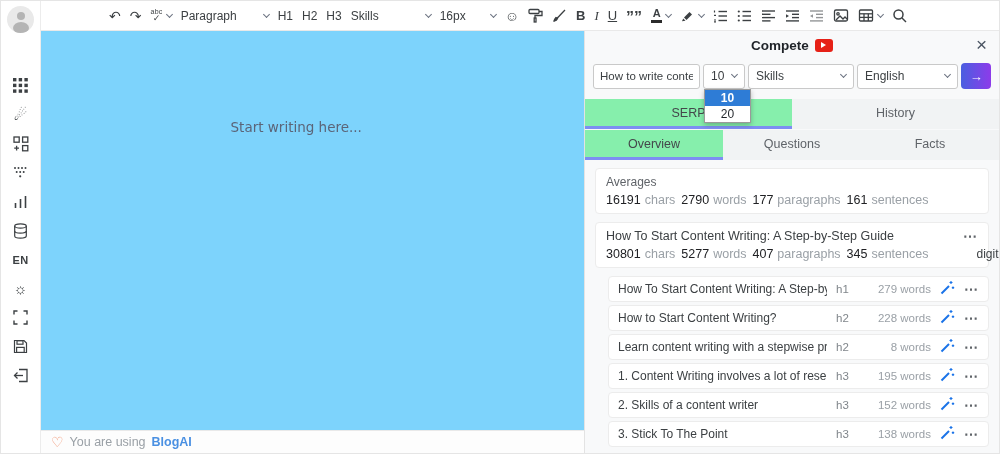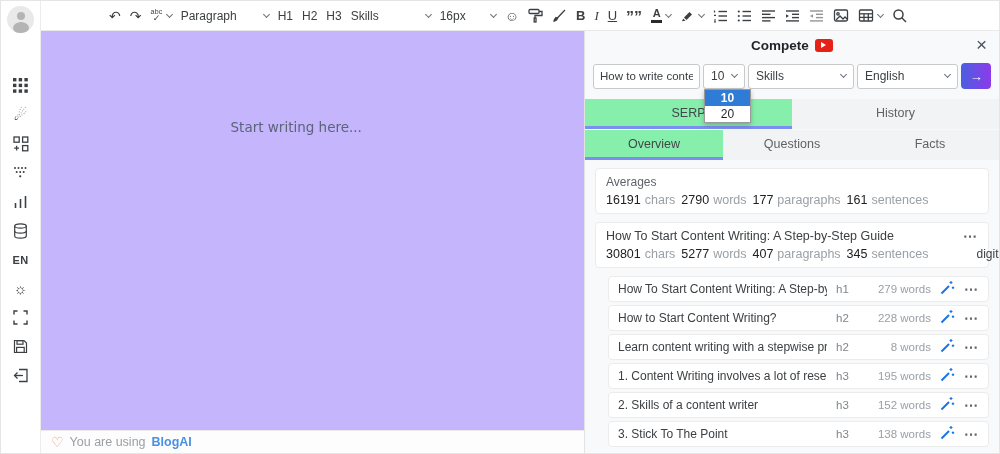--- a/index.html
+++ b/index.html
@@ -36,21 +36,21 @@
   .italic-i { font-style:italic; font-family:"Liberation Serif",serif; font-size:13px; }
   .under-u { text-decoration:underline; font-size:13px; }
   .quote-g { font-size:16px; font-weight:bold; line-height:.4; margin-top:6px; }
   .acolor { display:flex; flex-direction:column; align-items:center; line-height:1; }
   .acolor .a { font-size:11px; font-weight:bold; }
   .acolor .bar { width:11px; height:3px; background:#2b2b2b; margin-top:1px; }
 
   .content { flex:1; display:flex; min-height:0; }
 
   
-  .editor { flex:1; display:flex; flex-direction:column; border-right:1px solid #e3e3e3; position:relative; background:#c4b5fd; }
+  .editor { flex:1; display:flex; flex-direction:column; border-right:1px solid #e3e3e3; position:relative; background:#7dd3fc; }
   .editor-body { flex:1; position:relative; }
   .placeholder { position:absolute; top:88px; left:47%; transform:translateX(-50%); color:#5b6478; font-size:13.5px; font-family:"DejaVu Sans",sans-serif; }
   .editor-footer { flex:0 0 23px; border-top:1px solid #e9e9e9; display:flex; align-items:center; gap:6px; padding:0 10px; background:#fdfdfd; }
   .heart { color:#f2a183; font-size:14px; line-height:1; }
   .footer-text { color:#9aa0a6; font-size:12.5px; }
   .brand { color:#4a90e2; font-weight:bold; font-size:12.5px; }
 
   
   .panel { flex:0 0 414px; background:#f8f9fa; display:flex; flex-direction:column; min-width:0; }
   .panel-header { flex:0 0 28px; display:flex; align-items:center; justify-content:center; position:relative; }

